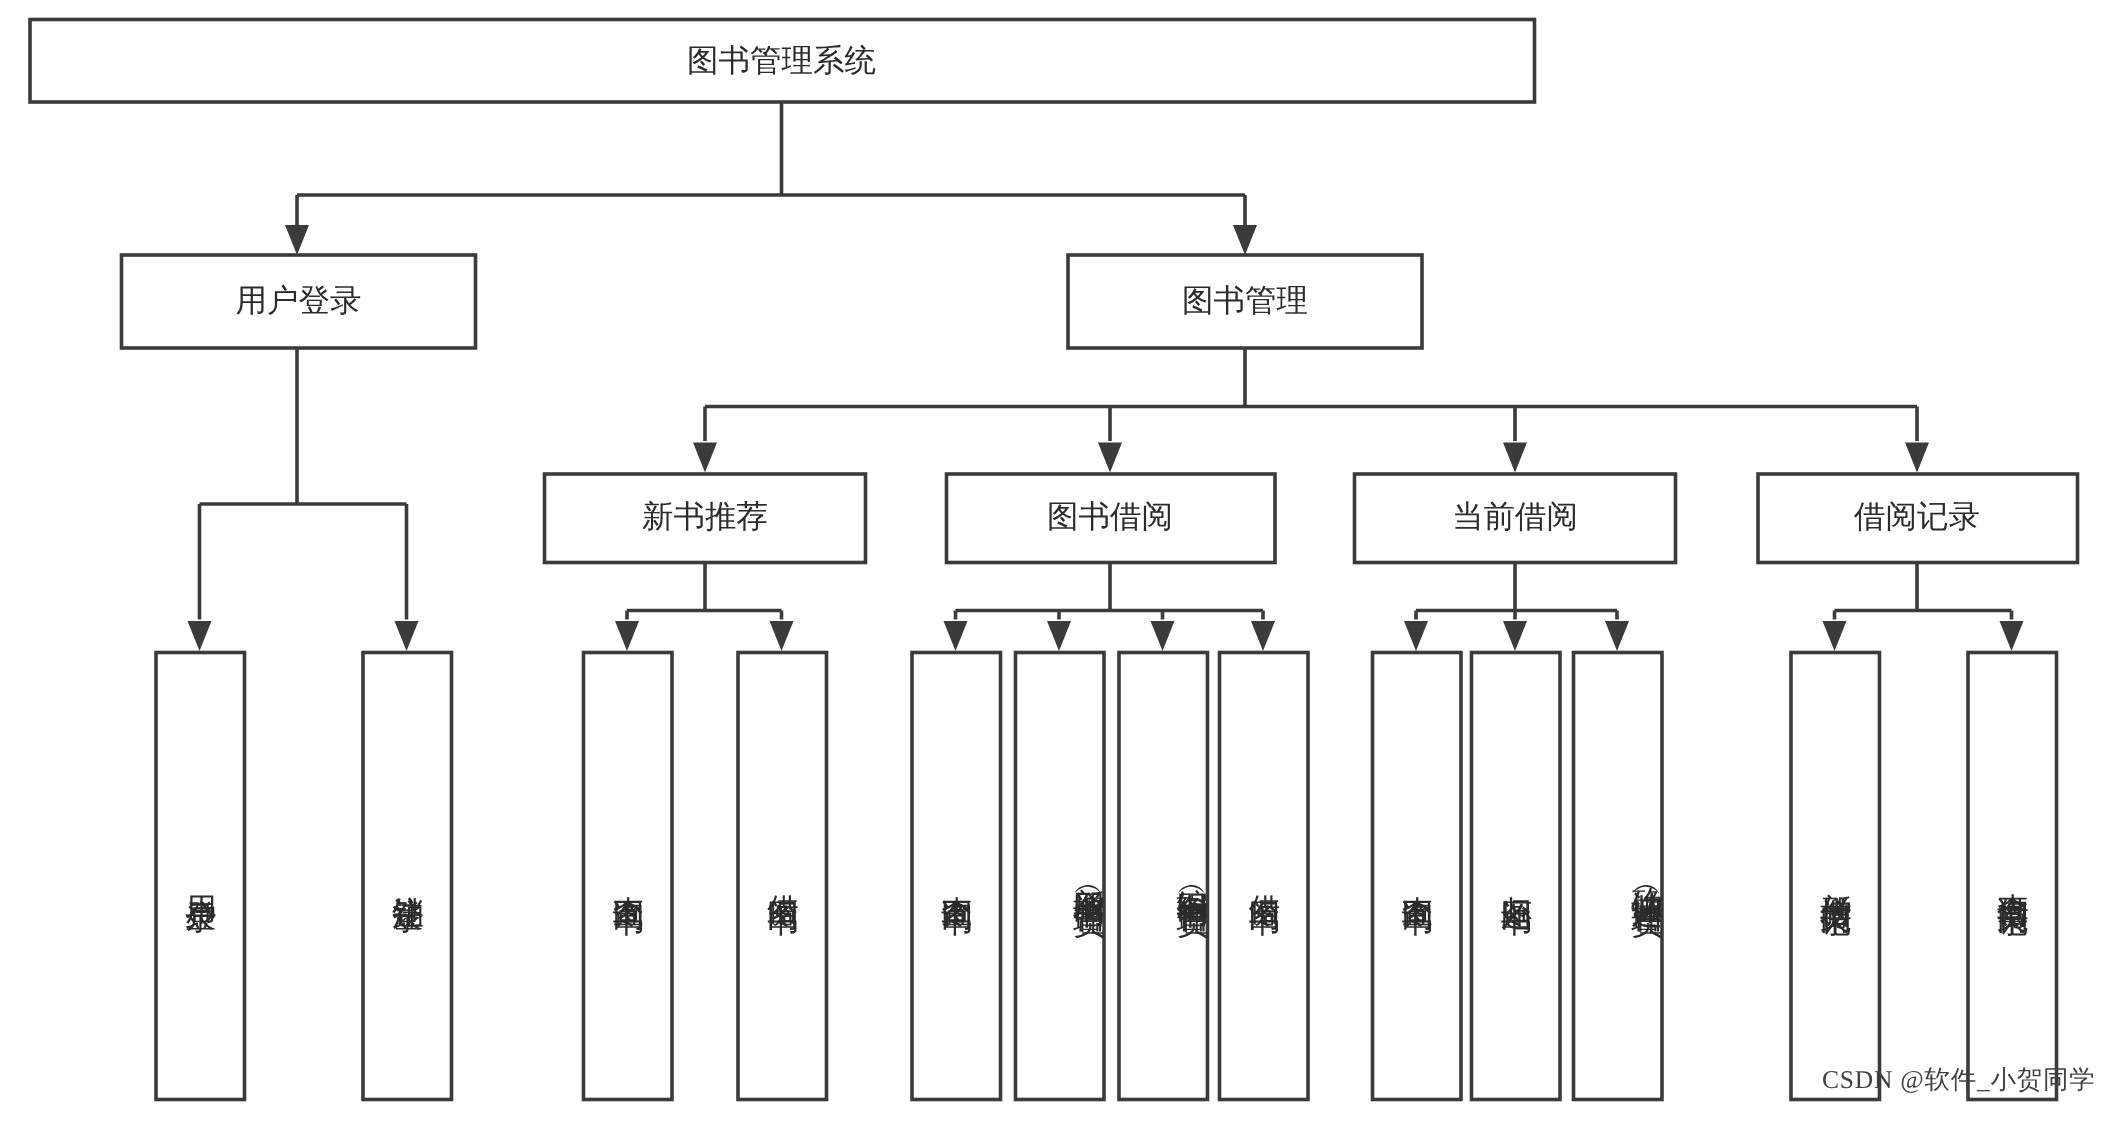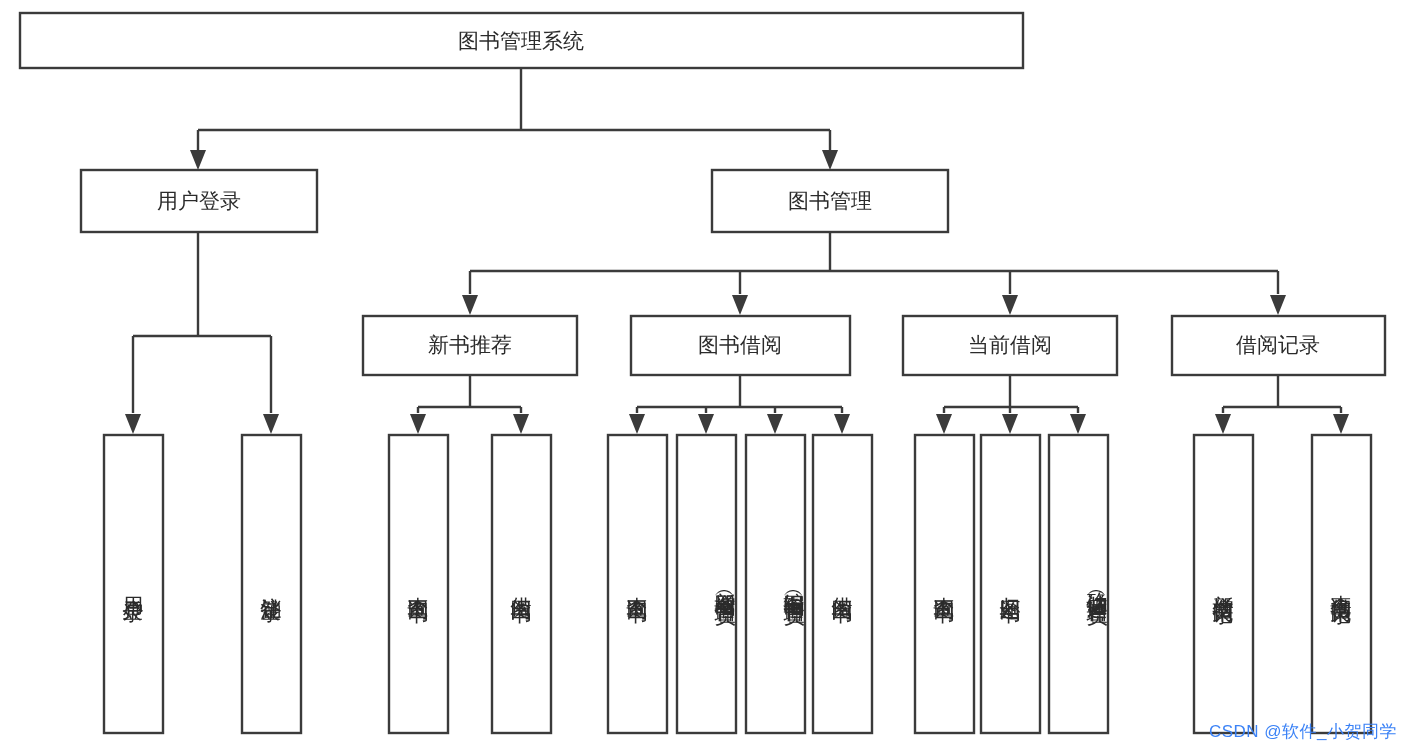--- a/index.html
+++ b/index.html
@@ -59,24 +59,24 @@
     font-size: 21px;
     color: #2b2b2b;
     letter-spacing: 2px;
     line-height: 1;
     white-space: nowrap;
     pointer-events: none;
   }
   .watermark {
     position: absolute;
     right: 8px;
-    bottom: 4px;
-    font-family: Liberation Sans, sans-serif;
+    bottom: 16px;
+    font-family: Liberation Serif, serif;
     font-size: 17px;
-    color: #3b82f6;
+    color: #404040;
     letter-spacing: 0.5px;
     white-space: nowrap;
   }
 </style>
 </head>
 <body>
 
 <div id="diagram-root">
 
   <svg class="flow" viewBox="0 0 1405 747" xmlns="http://www.w3.org/2000/svg">

